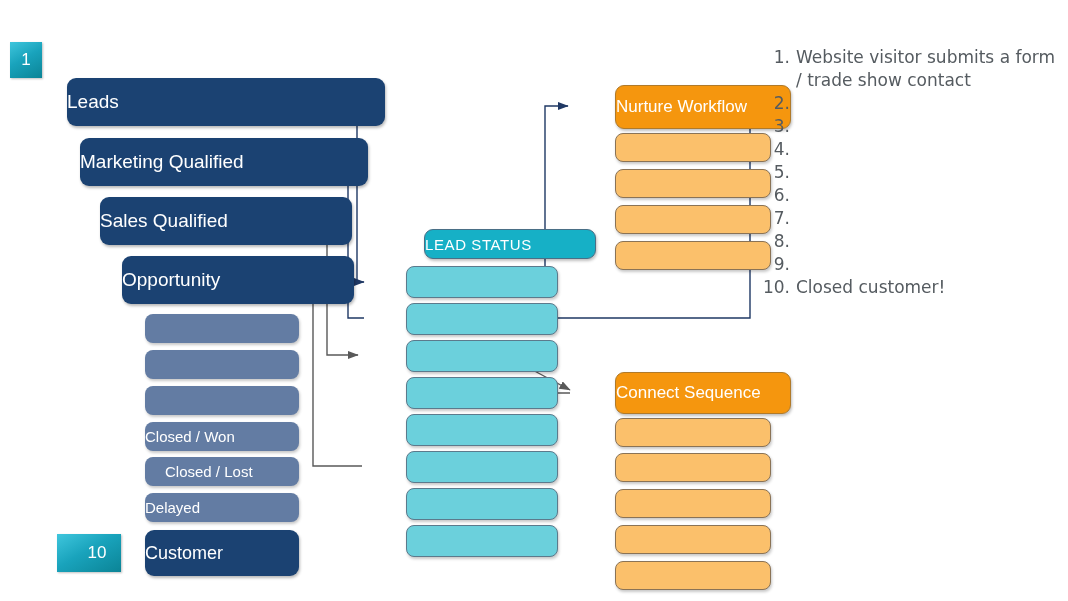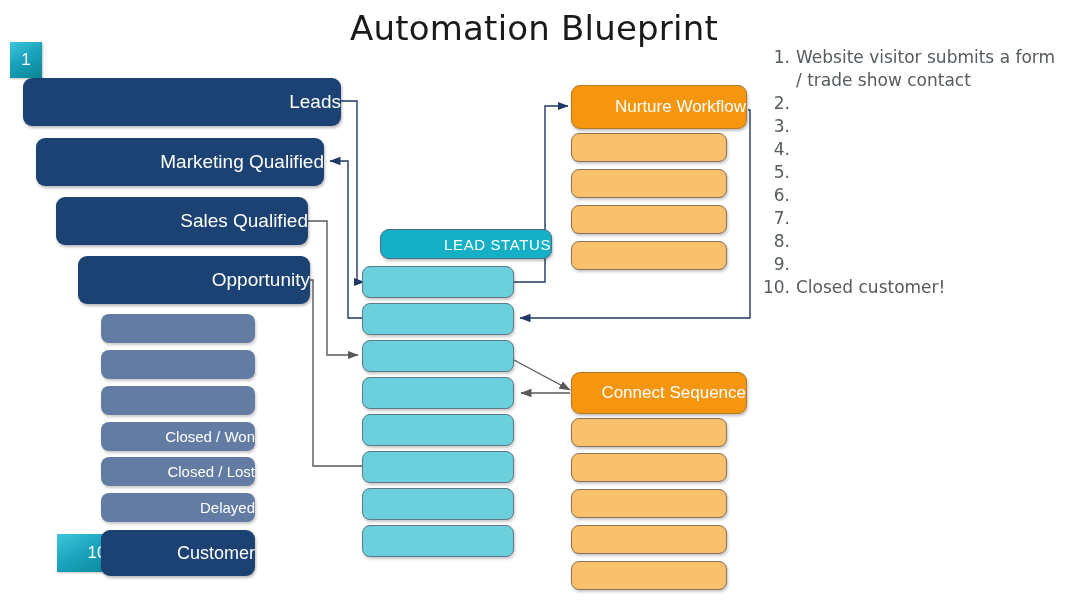--- a/index.html
+++ b/index.html
@@ -17,24 +17,25 @@
     text-align:center;
     font-size:34px;font-weight:400;color:#1a1a1a;
     letter-spacing:.2px;
     font-family:"DejaVu Sans","Liberation Sans",sans-serif;
   }
 
   
   .node{
     position:absolute;
     border-radius:9px;
-    display:flex;align-items:center;justify-content:flex-end;
+    display:flex;align-items:center;justify-content:flex-start;
     color:#ffffff;
     box-sizing:border-box;
     white-space:nowrap;
+    margin-left:44px;
   }
 
   
   .funnel{
     background:#1B4272;
     font-size:19px;
     box-shadow:1px 2px 3px rgba(0,0,0,.28);
   }
   
   .substage{
@@ -96,21 +97,20 @@
   .steptext.empty{min-height:23px;}
 
   
   #wires{position:absolute;left:0;top:0;width:1068px;height:601px;pointer-events:none;}
 </style>
 </head>
 <body>
 
 <div id="stage">
 
-  <div class="title">Automation Blueprint</div>
 
   <svg id="wires" viewBox="0 0 1068 601">
     <defs>
       <marker id="arrN" markerWidth="9" markerHeight="9" refX="7.5" refY="3" orient="auto">
         <path d="M0,0 L8,3 L0,6 z" fill="#1F3864"></path>
       </marker>
       <marker id="arrG" markerWidth="9" markerHeight="9" refX="7.5" refY="3" orient="auto">
         <path d="M0,0 L8,3 L0,6 z" fill="#595959"></path>
       </marker>
     </defs>
@@ -157,21 +157,21 @@
   </div>
   <div class="node substage" style="left:101px;top:350px;width:154px;height:29px;">
     <span></span>
   </div>
   <div class="node substage" style="left:101px;top:386px;width:154px;height:29px;">
     <span></span>
   </div>
   <div class="node substage" style="left:101px;top:422px;width:154px;height:29px;">
     <span>Closed / Won</span>
   </div>
-  <div class="node substage" style="left:101px;top:457px;width:154px;height:29px;">
+  <div class="node substage" style="left:101px;top:457px;width:154px;height:29px;padding-left:20px;">
     <span>Closed / Lost</span>
   </div>
   <div class="node substage" style="left:101px;top:493px;width:154px;height:29px;">
     <span>Delayed</span>
   </div>
 
   <div class="node funnel" style="left:101px;top:530px;width:154px;height:46px;font-size:18px;">
     <span>Customer</span>
   </div>
 

